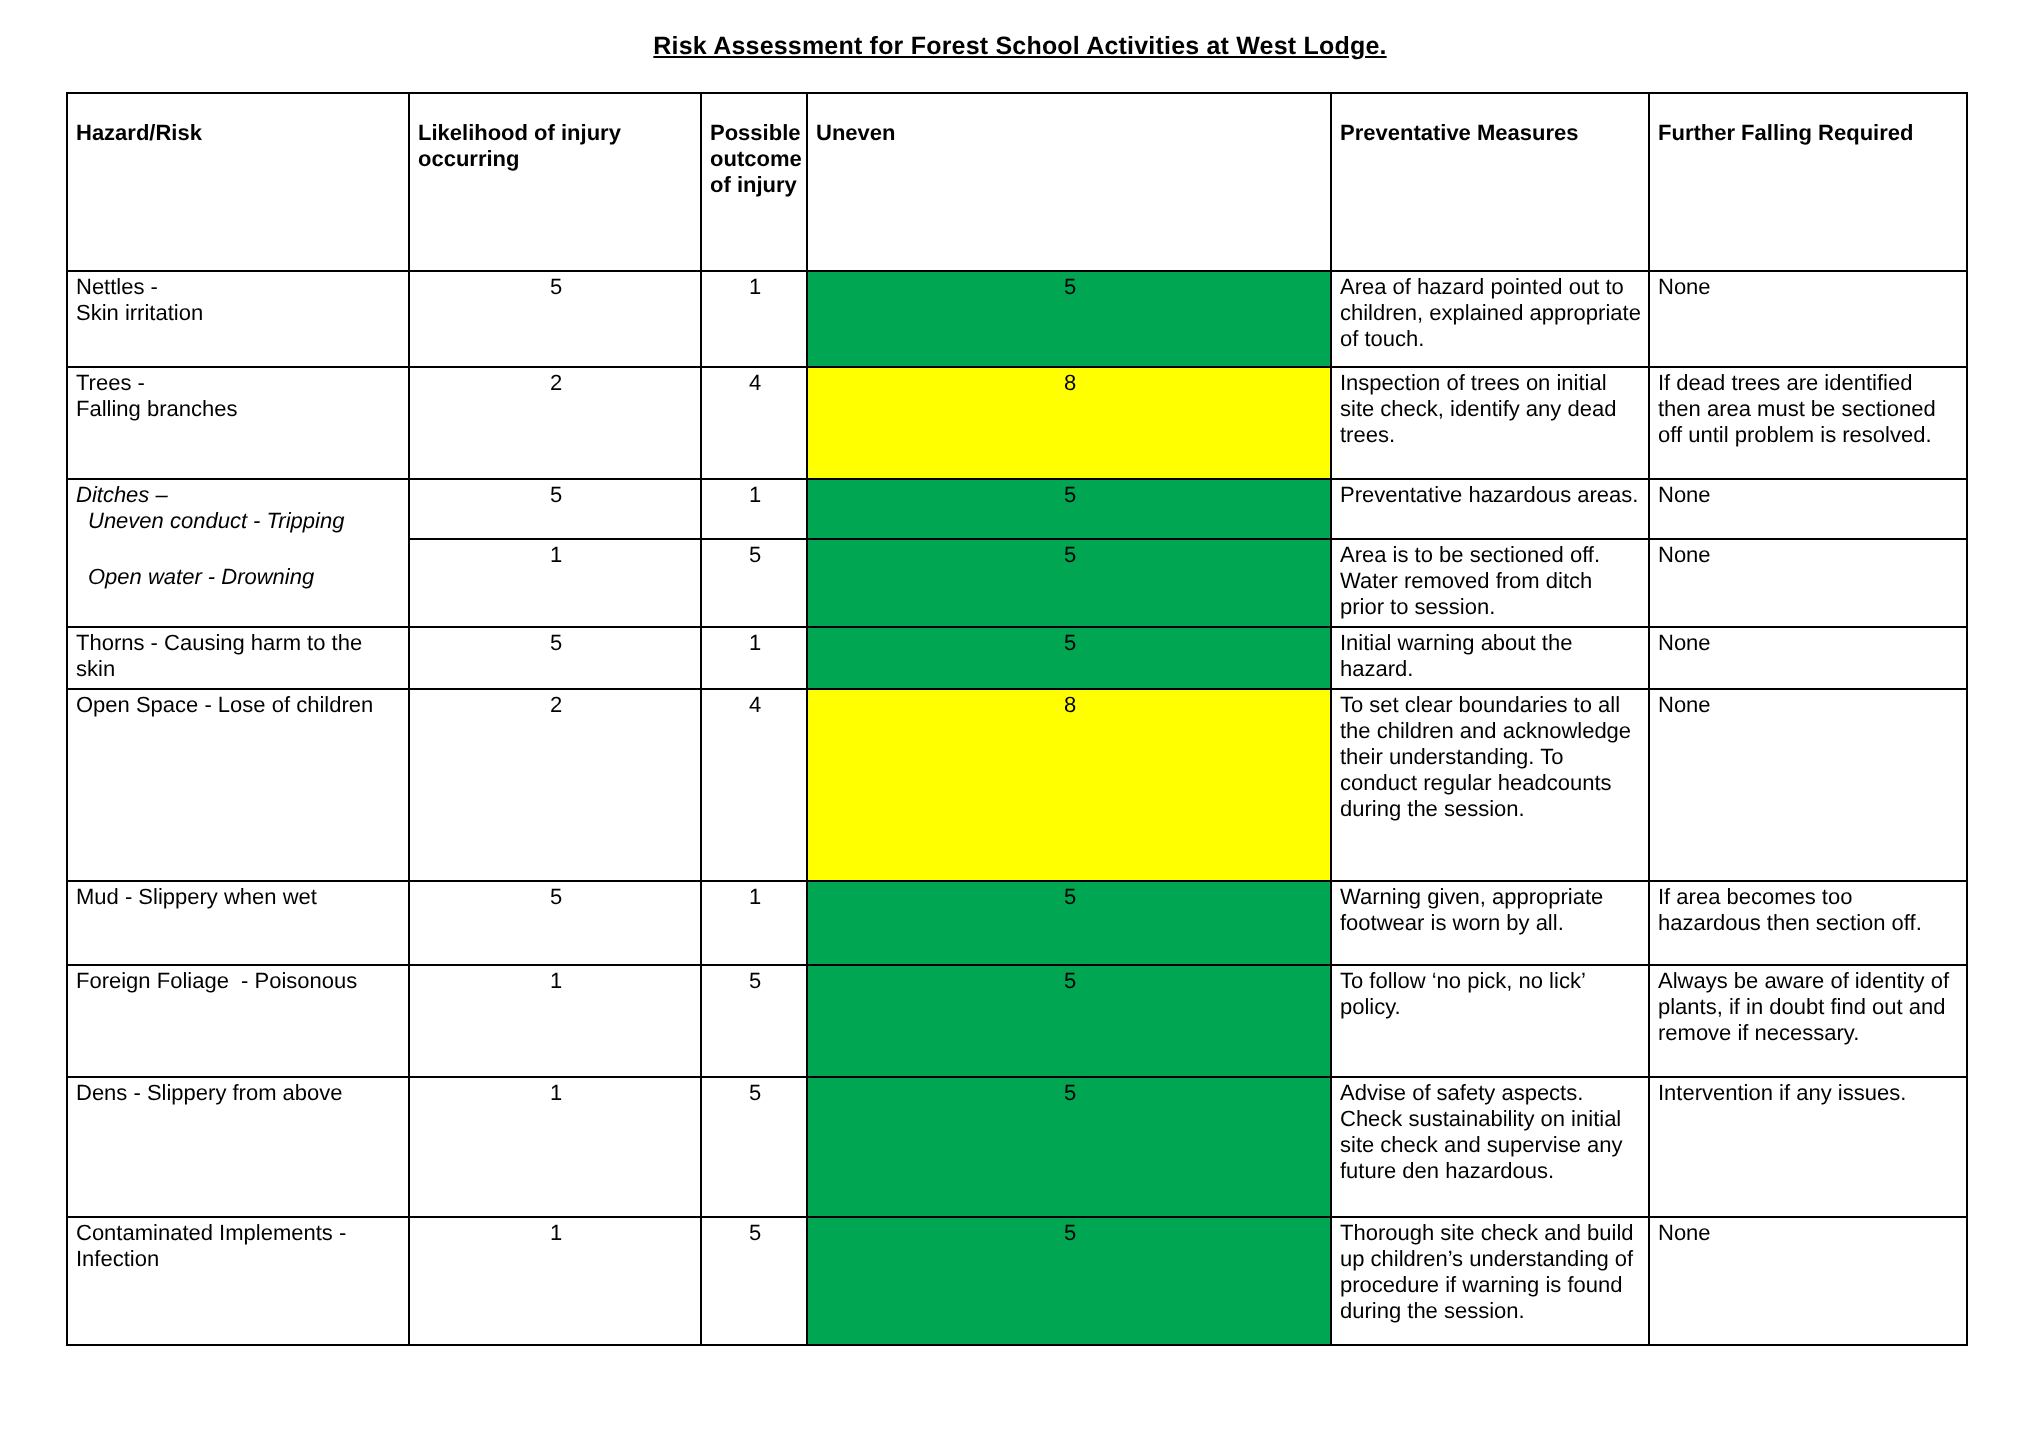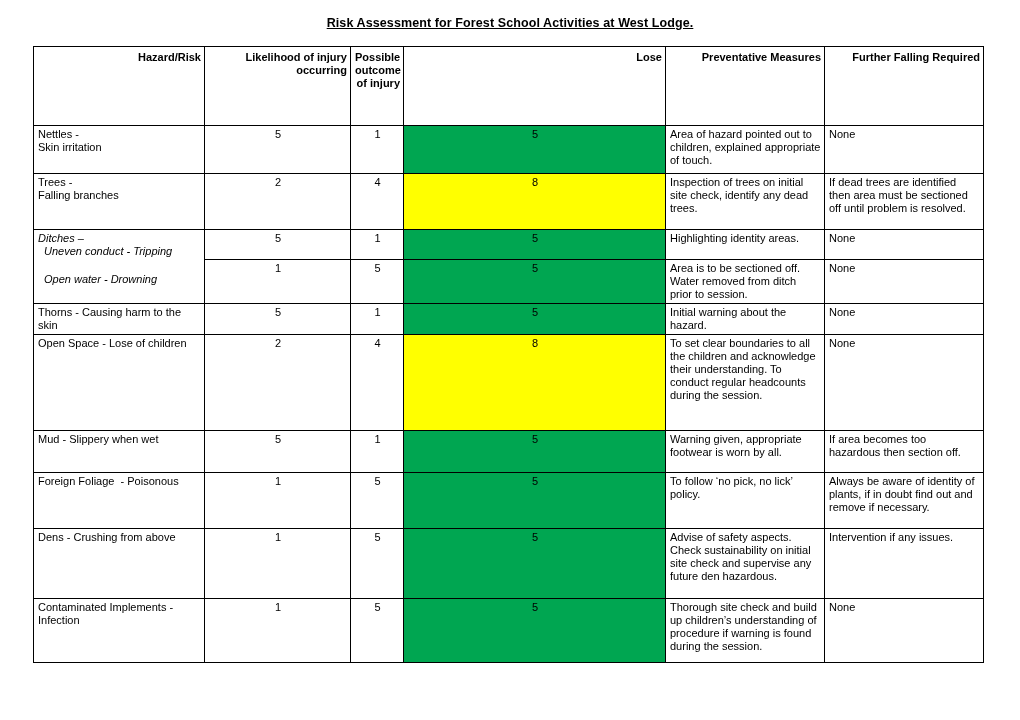--- a/index.html
+++ b/index.html
@@ -43,25 +43,25 @@
   }
   table.risk td, table.risk th {
     border: 1.6px solid #000000;
     vertical-align: top;
     padding: 2px 3px 2px 4px;
     font-weight: normal;
     line-height: 1.18;
     overflow: hidden;
   }
   table.risk thead th {
-    text-align: right;
+    text-align: left;
     font-weight: bold;
     height: 72px;
     vertical-align: top;
-    padding-top: 4px;
+    padding-top: 14px;
   }
   
   col.c-hazard   { width: 171px; }
   col.c-likely   { width: 146px; }
   col.c-outcome  { width: 53px;  }
   col.c-score    { width: 262px; }
   col.c-prevent  { width: 159px; }
   col.c-further  { width: 159px; }
 
   td.num {
@@ -100,21 +100,21 @@
         <col class="c-outcome">
         <col class="c-score">
         <col class="c-prevent">
         <col class="c-further">
       </colgroup>
       <thead>
         <tr>
           <th>Hazard/Risk</th>
           <th>Likelihood of injury occurring</th>
           <th>Possible outcome of injury</th>
-          <th>Lose</th>
+          <th>Uneven</th>
           <th>Preventative Measures</th>
           <th>Further Falling Required</th>
         </tr>
       </thead>
       <tbody>
 
         <tr style="height:48px">
           <td class="nowrap-pre">Nettles -
 Skin irritation</td>
           <td class="num">5</td>
@@ -137,21 +137,21 @@
         <tr class="sub-first" style="height:30px">
           <td class="merged-hazard" rowspan="2">
             <span class="sub-line">Ditches –</span>
             <span class="sub-line indent">Uneven conduct - Tripping</span>
             <span class="sub-gap"></span>
             <span class="sub-line indent">Open water - Drowning</span>
           </td>
           <td class="num subcell">5</td>
           <td class="num subcell">1</td>
           <td class="score green subcell">5</td>
-          <td class="subcell">Highlighting identity areas.</td>
+          <td class="subcell">Preventative hazardous areas.</td>
           <td class="subcell">None</td>
         </tr>
 
         <tr style="height:42px">
           <td class="num">1</td>
           <td class="num">5</td>
           <td class="score green">5</td>
           <td>Area is to be sectioned off. Water removed from ditch prior to session.</td>
           <td>None</td>
         </tr>
@@ -186,21 +186,21 @@
         <tr style="height:56px">
           <td class="nowrap-pre">Foreign Foliage  - Poisonous</td>
           <td class="num">1</td>
           <td class="num">5</td>
           <td class="score green">5</td>
           <td>To follow ‘no pick, no lick’ policy.</td>
           <td>Always be aware of identity of plants, if in doubt find out and remove if necessary.</td>
         </tr>
 
         <tr style="height:70px">
-          <td>Dens - Crushing from above</td>
+          <td>Dens - Slippery from above</td>
           <td class="num">1</td>
           <td class="num">5</td>
           <td class="score green">5</td>
           <td>Advise of safety aspects. Check sustainability on initial site check and supervise any future den hazardous.</td>
           <td>Intervention if any issues.</td>
         </tr>
 
         <tr style="height:64px">
           <td>Contaminated Implements - Infection</td>
           <td class="num">1</td>

